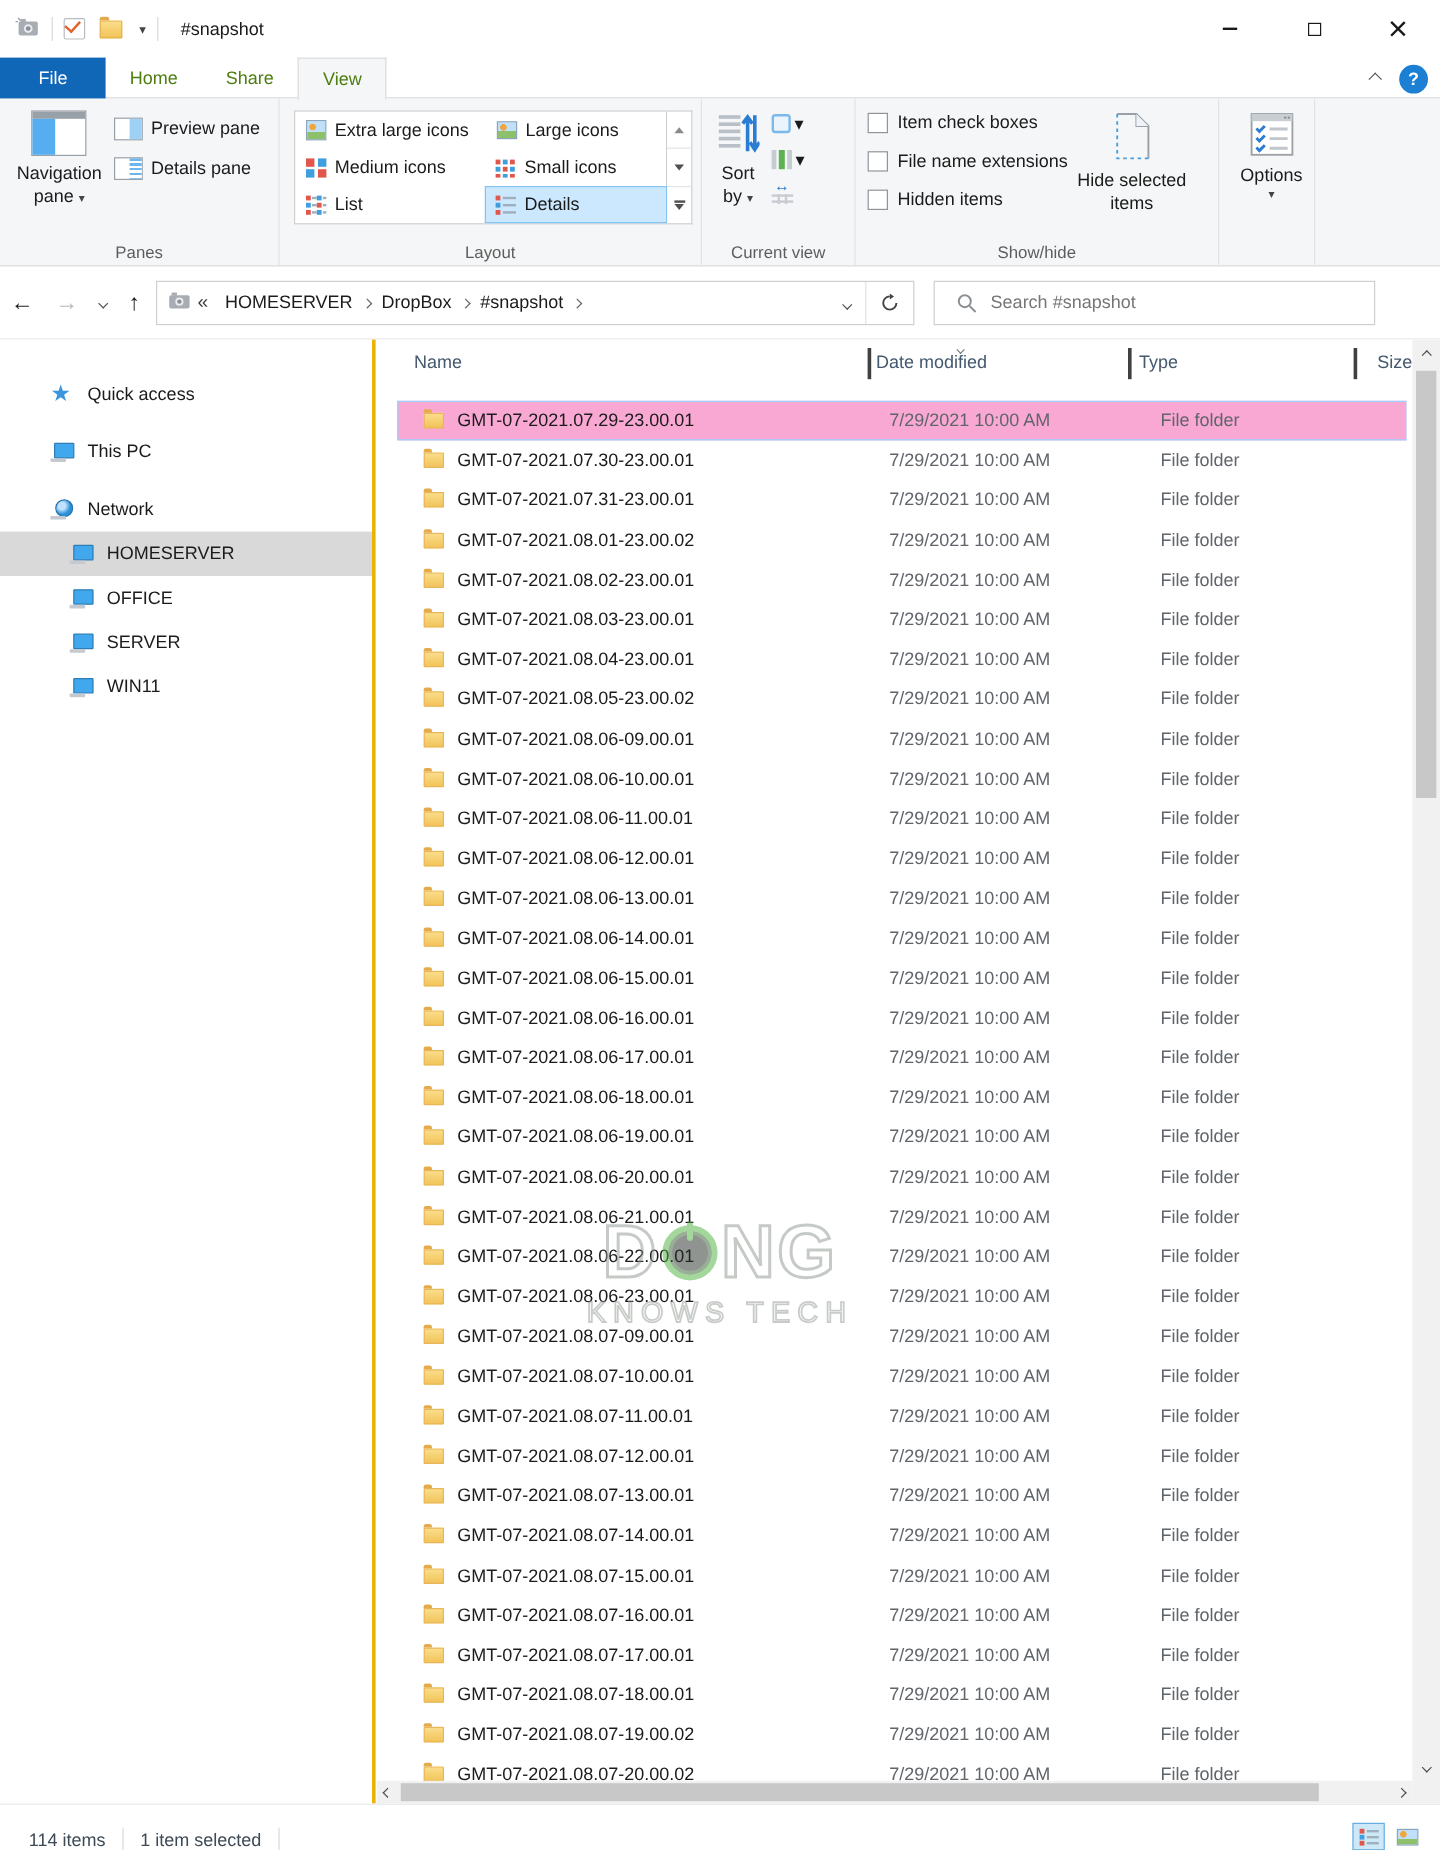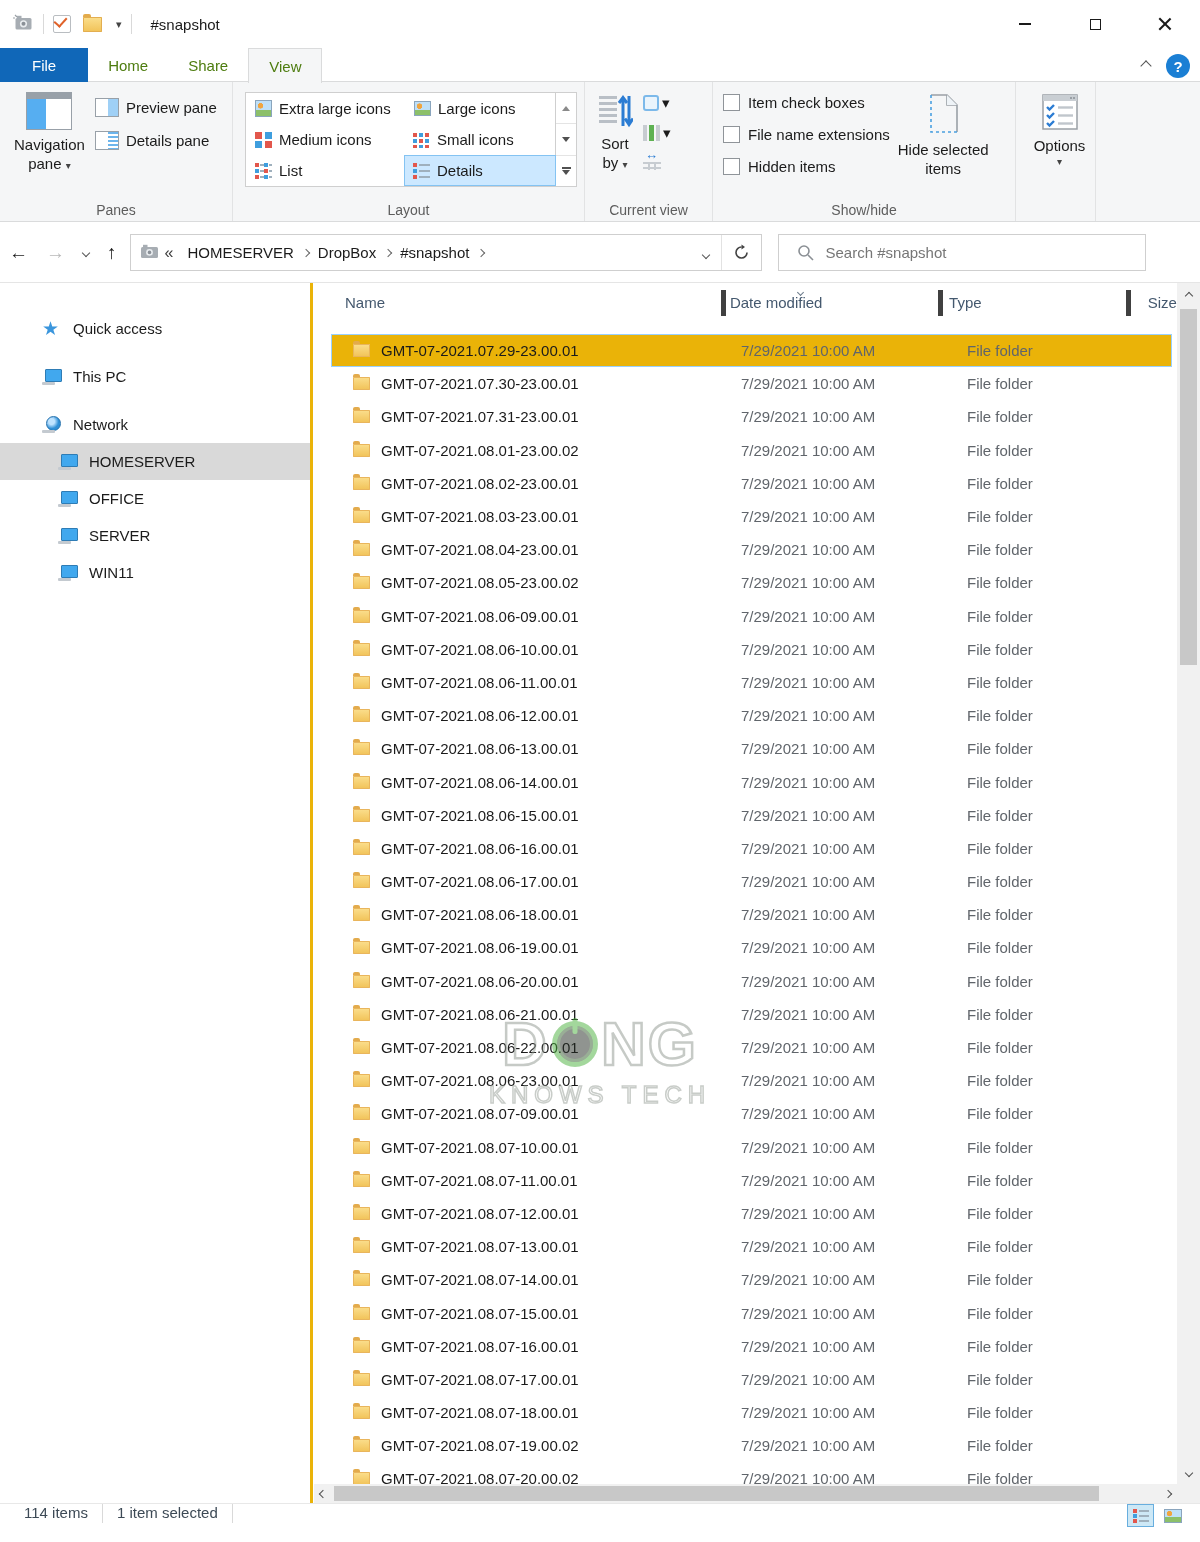--- a/index.html
+++ b/index.html
@@ -139,31 +139,31 @@
   .side-item.selected { background:#d9d9d9; }
   .icon-star { color:#3b96dd; font-size:19px; line-height:1; width:20px; }
   .icon-star::before { content:'\2605'; }
   .icon-monitor,.icon-network { width:20px; height:16px; position:relative; }
   .icon-monitor::before,.icon-network::before { content:''; position:absolute; left:3px; top:0; width:15px; height:11px; background:#41a8ee; border:1px solid #2e7cb5; border-radius:1px; }
   .icon-monitor::after,.icon-network::after { content:''; position:absolute; left:0; bottom:0; width:13px; height:3px; background:#c4cad0; border-radius:1px; }
   .icon-network::before { background:radial-gradient(circle at 35% 35%, #bfe3ff 0 3px, #2f8fd6 7px); border-color:#2471ad; border-radius:50%; width:13px; height:13px; top:-1px; left:4px; }
 
   .filelist { position:absolute; left:314px; top:0; right:0; bottom:0; overflow:hidden; }
   .list-header { position:absolute; top:0; left:0; right:0; height:39px; display:flex; align-items:center; color:#44586e; background:#fff; }
-  .hcell { height:26px; display:flex; align-items:center; border-right:5px solid #404040; position:relative; }
+  .hcell { height:26px; display:flex; align-items:center; border-right:3px solid #404040; position:relative; }
   .hcell.name { width:417px; padding-left:31px; }
   .hcell.date { width:220px; padding-left:4px; }
   .hcell.type { width:190px; padding-left:6px; }
   .hcell.size { width:70px; padding-left:17px; border-right:none; }
   .sort-ind { position:absolute; top:-9px; left:72px; }
   .sort-ind .chev { width:5px; height:5px; border-color:#6a7a8a; }
 
   .rows { position:absolute; top:39px; left:0; right:0; bottom:0; padding-top:12px; overflow:hidden; }
   .frow { height:33.2px; margin:0 28px 0 17px; display:flex; align-items:center; border:1px solid transparent; }
-  .frow.selected { background:#eab308; border-color:#99d1ff; }
+  .frow.selected { background:#f9a8d4; border-color:#99d1ff; }
   .frow .fic { margin-left:21px; flex:0 0 17px; }
   .fname { margin-left:11px; width:360px; color:#1b1b1b; white-space:nowrap; overflow:hidden; }
   .fdate { width:220px; color:#60656b; }
   .ftype { width:190px; color:#60656b; padding-left:6px; }
   .folder-ic { width:17px; height:13px; background:linear-gradient(#fbdf8e,#f1c257); border-radius:1px; position:relative; box-shadow:inset 0 0 0 1px #e9b55c; }
   .folder-ic::before { content:''; position:absolute; top:-3px; left:0; width:7px; height:3px; background:#e3ab4c; border-radius:2px 2px 0 0; }
 
   
   .vscroll { position:absolute; right:0; top:0; width:23px; bottom:0; background:#f1f1f1; }
   .vs-up,.vs-down { position:absolute; left:0; width:23px; height:20px; display:flex; align-items:center; justify-content:center; }
@@ -176,21 +176,21 @@
   .hscroll .chev,.vscroll .chev { width:6px; height:6px; border-color:#505050; }
 
   
   .watermark { position:absolute; left:462px; top:725px; width:276px; text-align:center; pointer-events:none; opacity:.5; z-index:3; }
   .wm1 { display:flex; align-items:center; justify-content:center; font-size:62px; font-weight:700; color:transparent; -webkit-text-stroke:2.5px #8f978f; letter-spacing:2px; }
   .power-ring { width:46px; height:46px; border-radius:50%; border:5px solid #49b13c; background:#232c23; display:inline-block; position:relative; margin:0 3px; box-shadow:inset 0 0 0 3px #35602f; }
   .power-ring::before { content:''; position:absolute; left:50%; top:-8px; width:5px; height:16px; background:#49b13c; transform:translateX(-50%); border-radius:2px; }
   .wm2 { margin-top:2px; font-size:24px; letter-spacing:6px; color:transparent; -webkit-text-stroke:1.5px #939b93; }
 
   
-  .statusbar { position:absolute; left:0; right:0; bottom:0; height:39px; background:#fff; border-top:1px solid #e8e8e8; display:flex; align-items:flex-start; color:#3d4a56; }
+  .statusbar { position:absolute; left:0; right:0; bottom:0; height:39px; background:#fff; border-top:1px solid #e8e8e8; display:flex; align-items:flex-end; color:#3d4a56; }
   .statusbar .sep { width:1px; height:19px; background:#d9d9d9; margin:0 14px; }
   .st-left { margin-left:24px; }
   .view-toggles { position:absolute; right:14px; display:flex; gap:5px; }
   .vt { width:27px; height:23px; border:1px solid transparent; display:flex; align-items:center; justify-content:center; }
   .vt.selected { background:#cde8f6; border-color:#68aede; }
   .vt-details { width:16px; height:15px; background:
       linear-gradient(#e2574c,#e2574c) 0 1px/4px 4px, linear-gradient(#9fb0bd,#9fb0bd) 6px 2px/10px 2px,
       linear-gradient(#3f9ede,#3f9ede) 0 6px/4px 4px, linear-gradient(#9fb0bd,#9fb0bd) 6px 7px/10px 2px,
       linear-gradient(#e2574c,#e2574c) 0 11px/4px 4px, linear-gradient(#9fb0bd,#9fb0bd) 6px 12px/10px 2px;
       background-repeat:no-repeat; }

